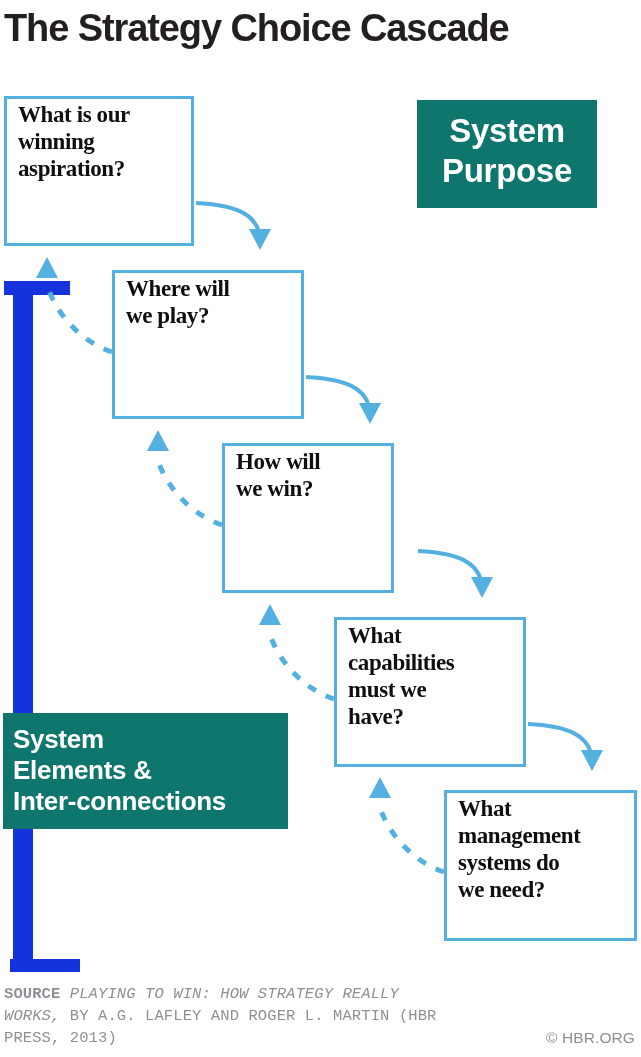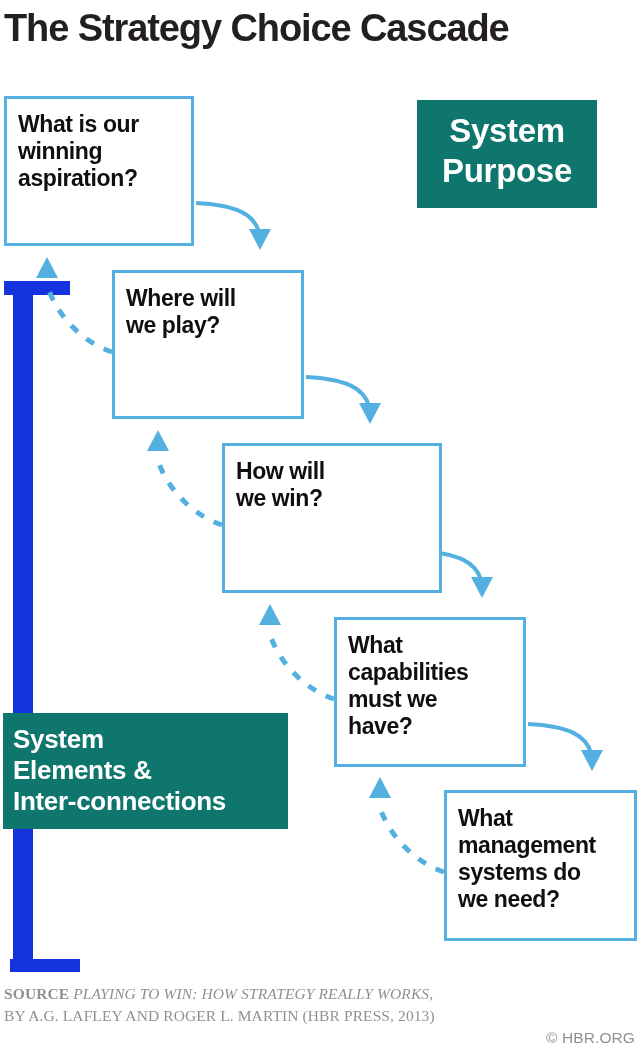--- a/index.html
+++ b/index.html
@@ -43,33 +43,33 @@
 
   
   .q-box {
     position: absolute;
     box-sizing: border-box;
     background: #ffffff;
     border: 3px solid #54b0e0;
   }
   .q-box .q-text {
     display: block;
-    font-family: Liberation Sans, sans-serif;
+    font-family: Liberation Serif, serif;
     font-weight: bold;
     font-size: 23px;
     line-height: 27px;
     color: #0f0f0f;
     letter-spacing: -0.4px;
-    padding: 12px 6px 0 11px;
+    padding: 2px 6px 0 11px;
     white-space: pre-line;
   }
 
   #box-aspiration   { left: 4px;   top: 96px;  width: 190px; height: 150px; }
   #box-play         { left: 112px; top: 270px; width: 192px; height: 149px; }
-  #box-win          { left: 222px; top: 443px; width: 220px; height: 150px; }
+  #box-win          { left: 222px; top: 443px; width: 172px; height: 150px; }
   #box-capabilities { left: 334px; top: 617px; width: 192px; height: 150px; }
   #box-systems      { left: 444px; top: 790px; width: 193px; height: 151px; }
 
   
   .blue-label {
     position: absolute;
     box-sizing: border-box;
     background: #0f766e;
     color: #ffffff;
     font-family: "Liberation Sans", sans-serif;
@@ -98,21 +98,21 @@
     padding: 11px 0 0 10px;
     white-space: pre-line;
   }
 
   
   #source-note {
     position: absolute;
     left: 4px;
     top: 983px;
     width: 440px;
-    font-family: Liberation Serif, serif;
+    font-family: Liberation Mono, monospace;
     font-size: 15.5px;
     line-height: 22px;
     color: #8d9196;
     letter-spacing: 0.1px;
   }
   #source-note .src-kicker { font-weight: bold; font-style: normal; color: #8d9196; }
   #source-note .src-title  { font-style: italic; }
   #source-note .src-rest   { font-style: normal; }
   #credit {
     position: absolute;

